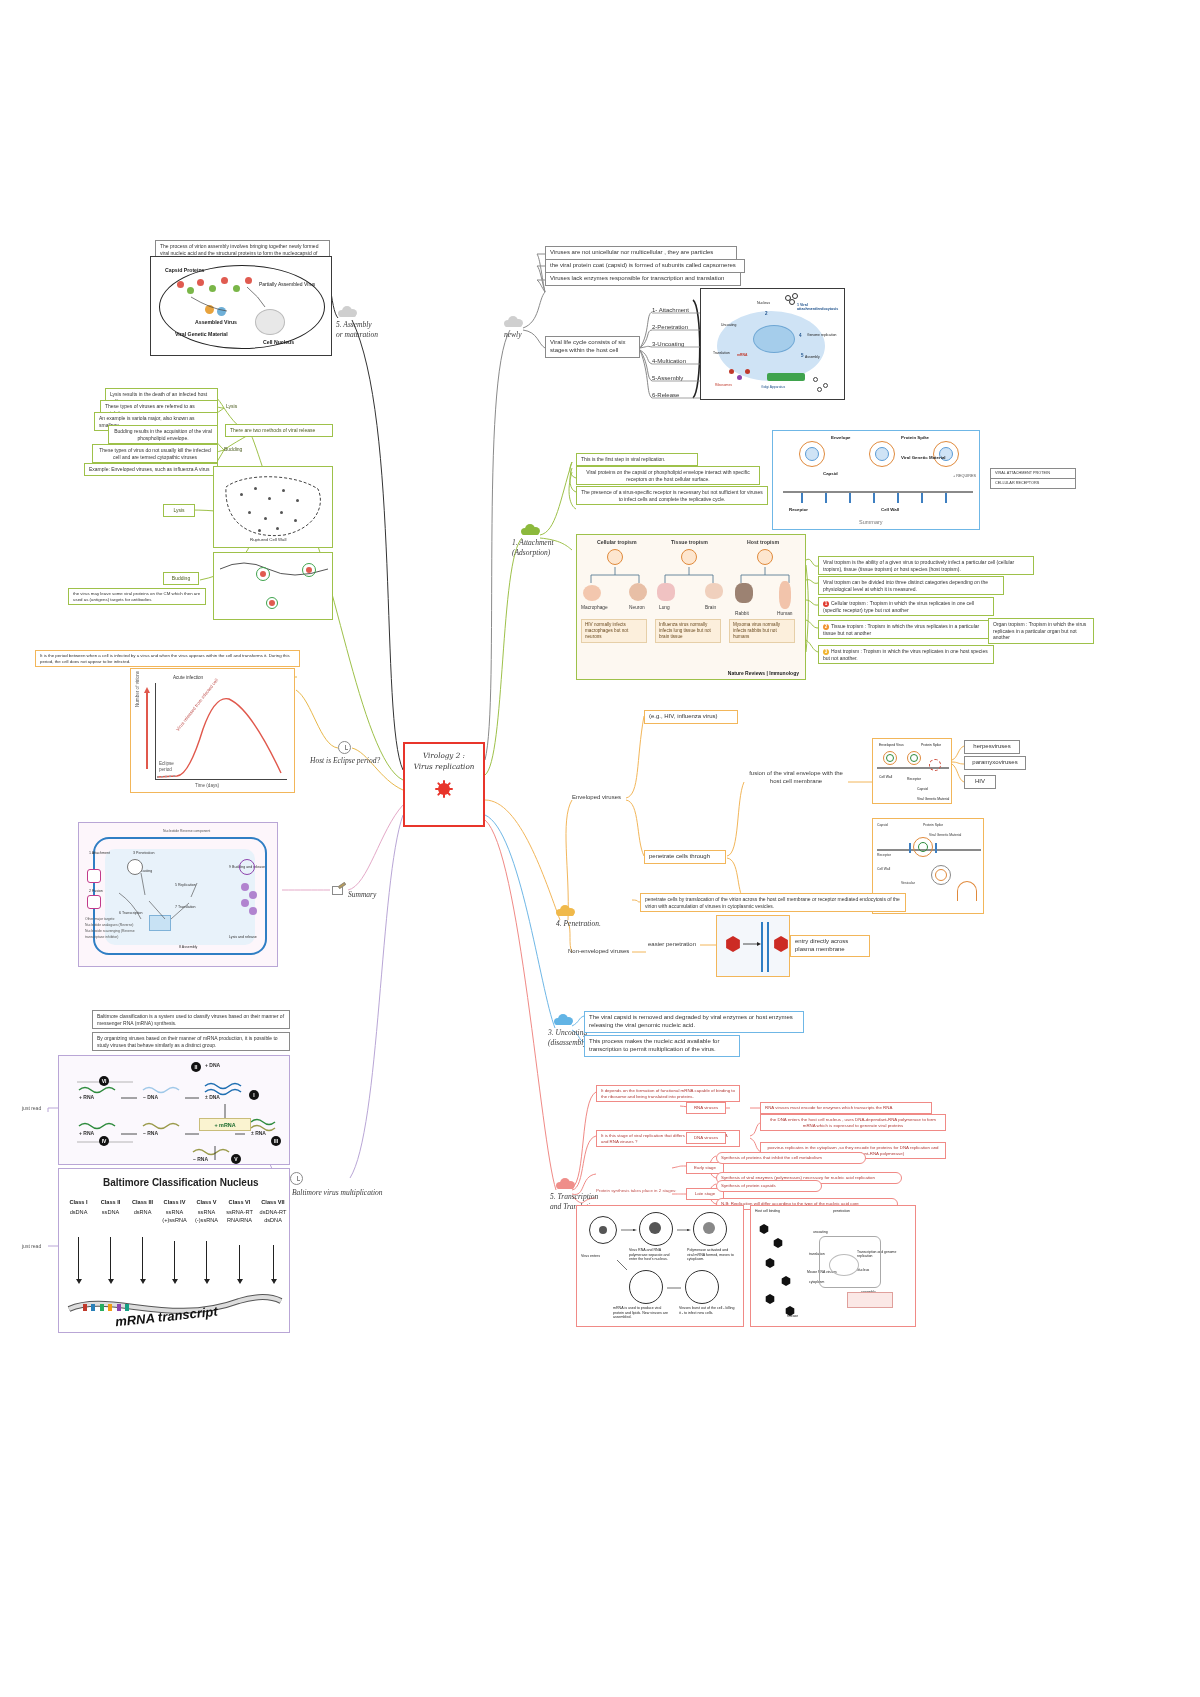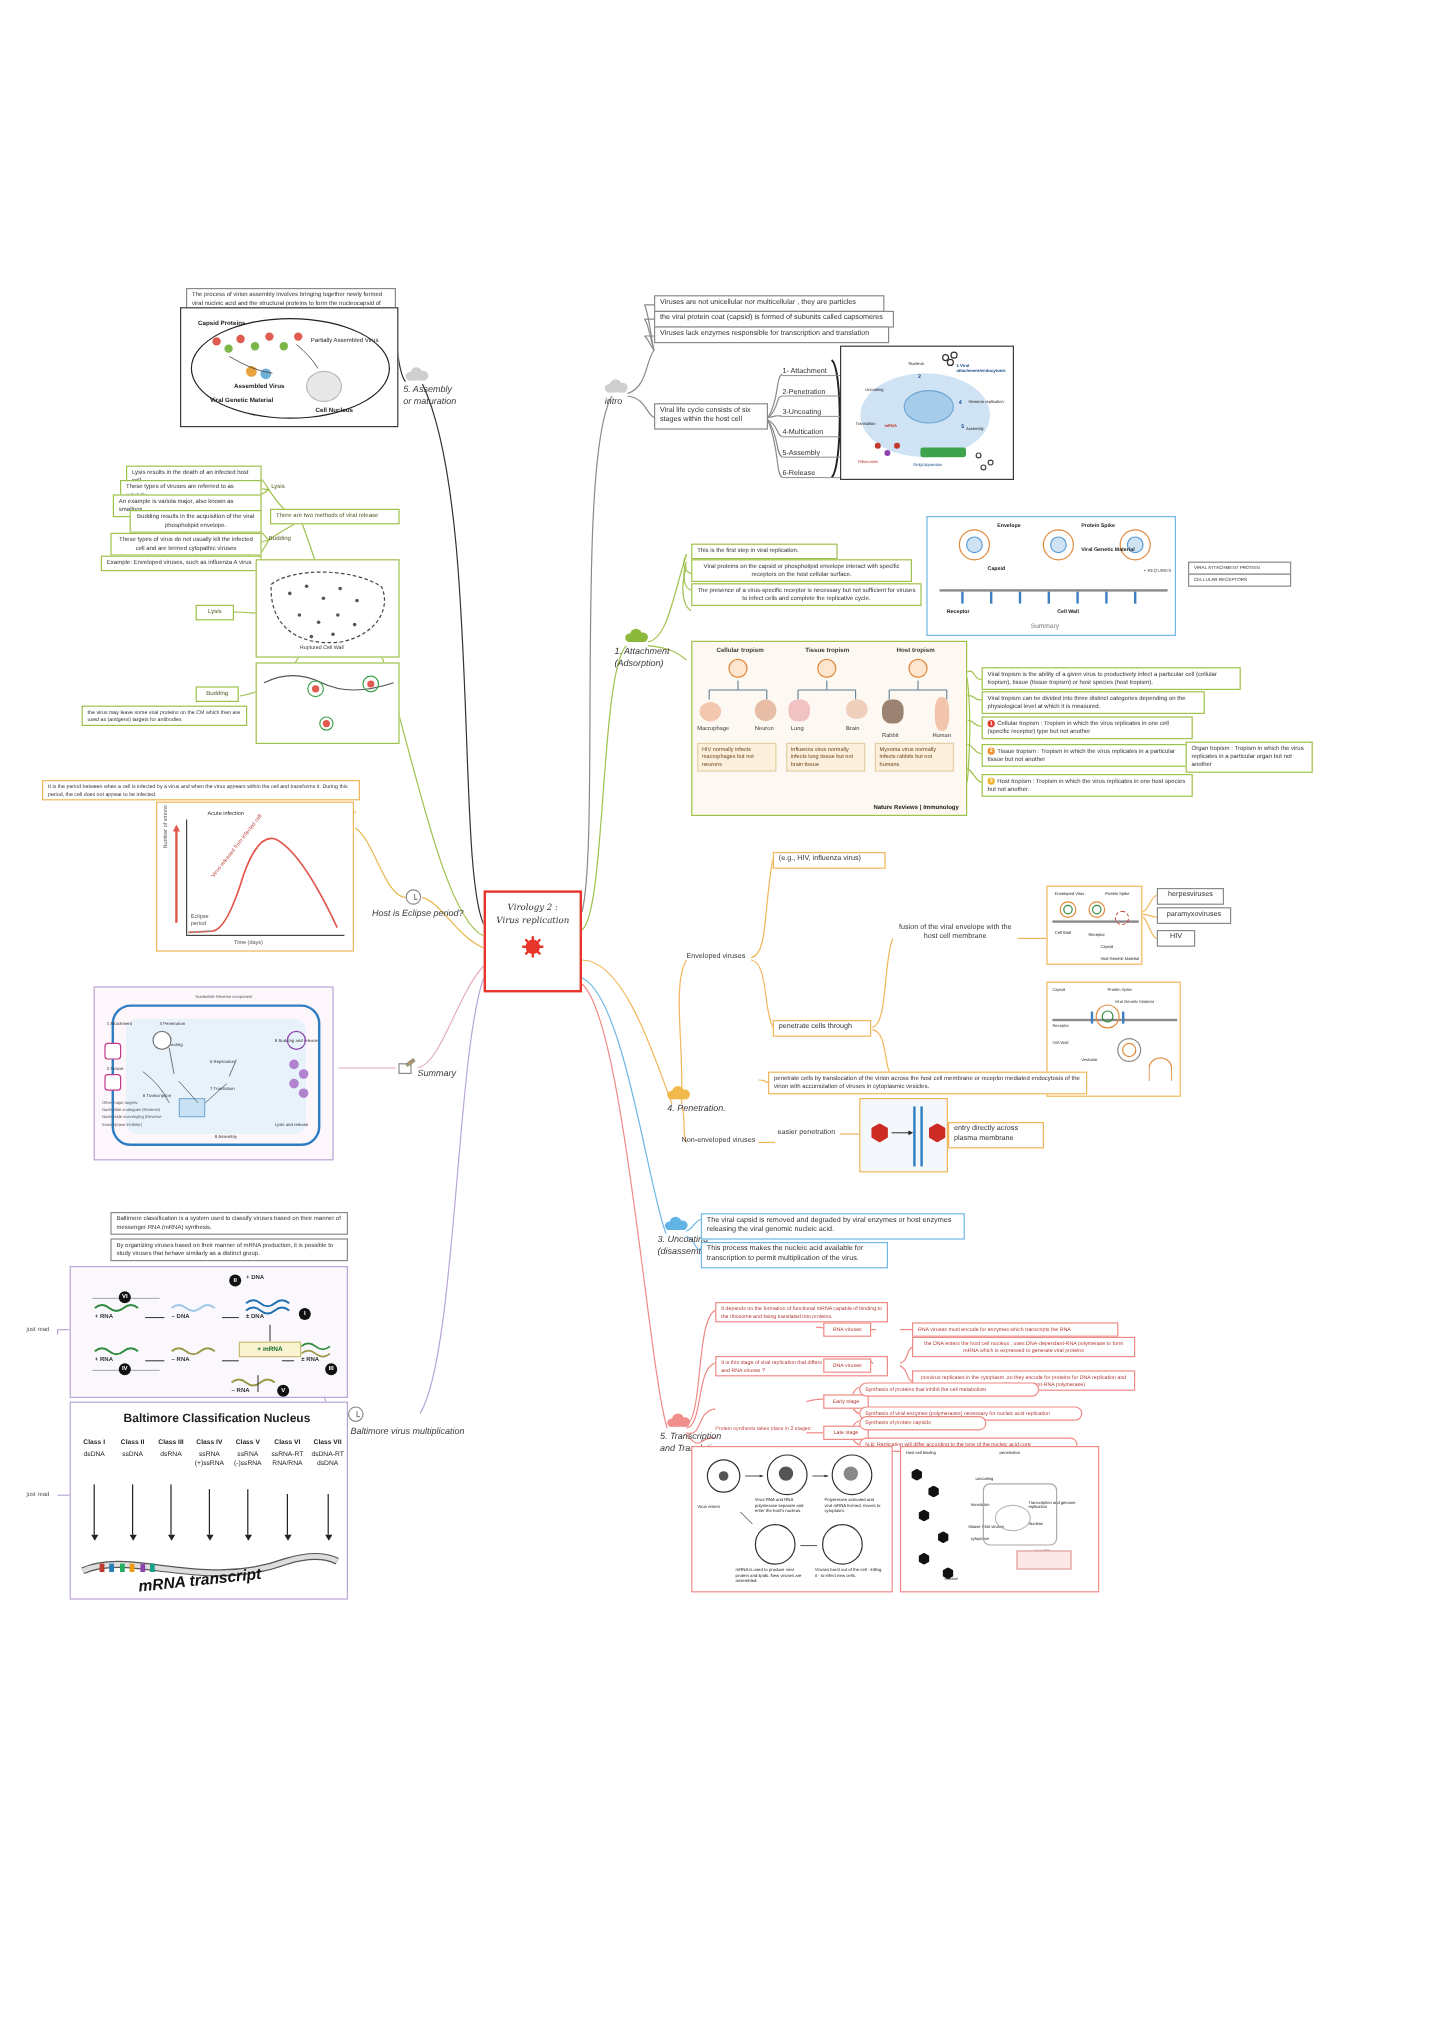--- a/index.html
+++ b/index.html
@@ -50,21 +50,21 @@
     position:absolute; left:5px; top:5px; width:12px; height:12px;
     border-radius:50%; background:#e8352b;
   }
   #root .virion .sp {
     position:absolute; left:10px; top:10px; width:2px; height:10px;
     background:#e8352b; transform-origin:1px 1px; border-radius:1px;
   }
 
   
   .blabel {
-    position:absolute; font-family:Liberation Sans, sans-serif; font-style:italic;
+    position:absolute; font-family:Liberation Serif, serif; font-style:italic;
     font-size:7.5px; line-height:1.35; color:#3a3a3a; white-space:pre-line;
   }
 
   
   .cloud { position:absolute; width:19px; height:11px; }
   .cloud i { position:absolute; border-radius:50%; display:block; }
   .cloud i:nth-child(1){ left:0;  top:4px; width:8px;  height:7px; }
   .cloud i:nth-child(2){ left:4px; top:0;  width:10px; height:10px;}
   .cloud i:nth-child(3){ left:10px;top:3px;width:9px;  height:8px; }
   .cloud i:nth-child(4){ left:1px; top:7px;width:17px; height:4px; border-radius:3px;}
@@ -269,21 +269,21 @@
     <div class="sp" style="transform:rotate(315deg)"></div>
   </div>
 </div>
 
 <div class="cloud c-gray" style="left:504px; top:316px;">
       <i></i>
       <i></i>
       <i></i>
       <i></i>
     </div>
-<div class="blabel" style="left:504px; top:330px;">intro</div>
+<div class="blabel" style="left:504px; top:330px;">newly</div>
 
 <div class="node t-gray s6" style="left:545px; top:246px; width:192px;">Viruses are not unicellular nor multicellular , they are particles</div>
 <div class="node t-gray s6" style="left:545px; top:259px; width:200px;">the viral protein coat (capsid) is formed of subunits called capsomeres</div>
 <div class="node t-gray s6" style="left:545px; top:272px; width:196px;">Viruses lack enzymes responsible for transcription and translation</div>
 
 <div class="node t-gray s6" style="left:545px; top:336px; width:95px;">Viral life cycle consists of six stages within the host cell</div>
 
 <div class="plain s6" style="position:absolute; left:652px; top:307px;">1- Attachment</div>
 <div class="plain s6" style="position:absolute; left:652px; top:324px;">2-Penetration</div>
 <div class="plain s6" style="position:absolute; left:652px; top:341px;">3-Uncoating</div>

